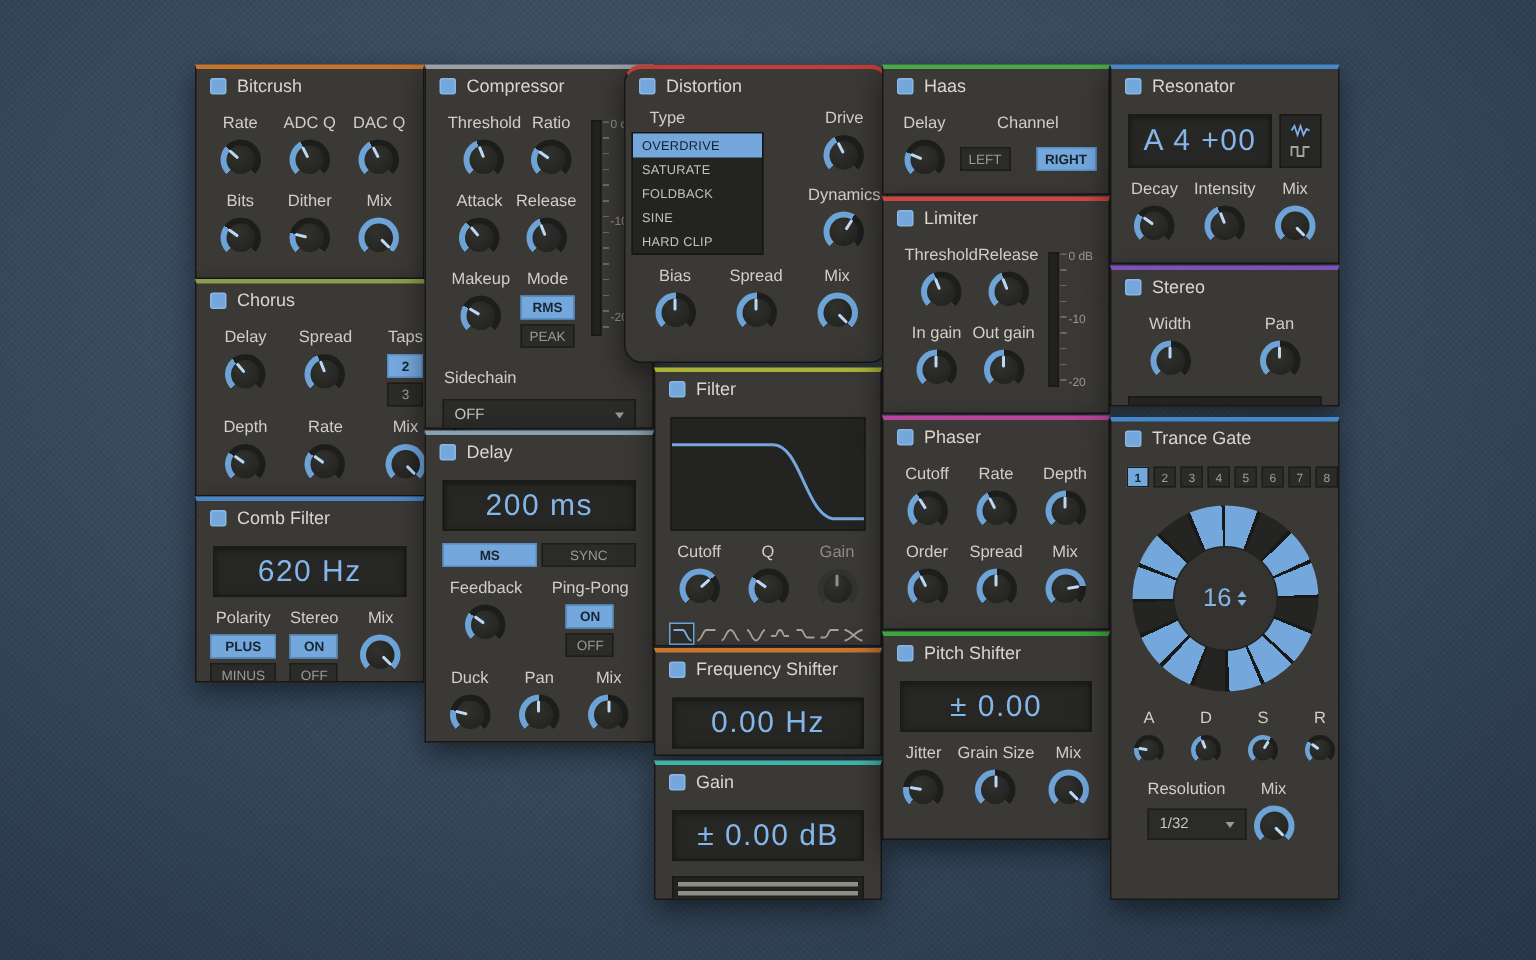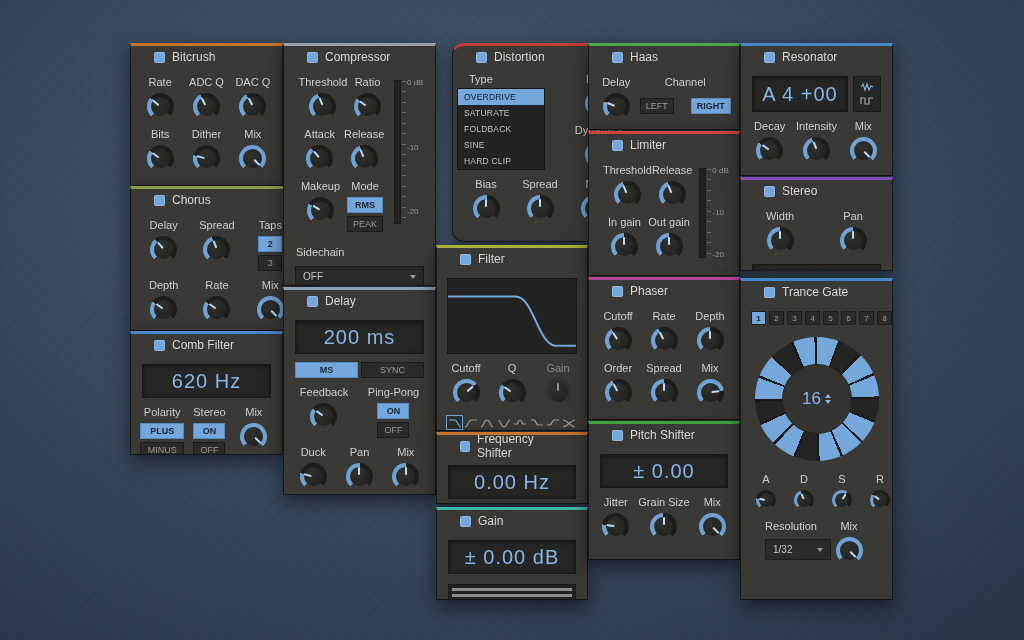--- a/index.html
+++ b/index.html
@@ -4,21 +4,21 @@
 <style>
   html,body{margin:0;padding:0;background:#1e2833}
   .screen{position:relative;width:1024px;height:640px;overflow:hidden;
     font-family:"Liberation Sans","DejaVu Sans",sans-serif;
     background:radial-gradient(ellipse 1000px 700px at 45% 32%, #46586d 0%, #36485c 45%, #2b3b4e 72%, #223040 100%);}
   .screen::before{content:"";position:absolute;inset:0;pointer-events:none;
     background:repeating-linear-gradient(45deg,rgba(255,255,255,.018) 0 1px,transparent 1px 3px),
                repeating-linear-gradient(-45deg,rgba(0,0,0,.05) 0 1px,transparent 1px 3px);}
   .panel{position:absolute;box-sizing:border-box;background:#3a3936;border:1px solid #181816;
     border-top:3px solid var(--ac,#888);box-shadow:0 7px 18px rgba(0,0,0,.5);overflow:hidden}
-  .hdr{display:flex;align-items:center;gap:7px;height:22px;padding:0 23px}
+  .hdr{display:flex;align-items:center;gap:7px;height:22px;padding:0 9px}
   .cb{width:11px;height:11px;border-radius:2px;background:#74a7dc;box-shadow:inset 0 0 0 1px rgba(255,255,255,.18)}
   .ttl{font-size:12px;color:#d8d6cf}
   .row{display:flex;justify-content:space-around;align-items:flex-start;margin-top:8px;padding:0 6px}
   .ctl{display:flex;flex-direction:column;align-items:center;gap:5px;min-width:38px}
   .lbl{font-size:11px;color:#d0cec7;white-space:nowrap}
   .lbl.dim{color:#8b8a84}
   .knob{--p:40;position:relative;width:27px;height:27px;border-radius:50%;
     background:conic-gradient(from 225deg,#6ea3d8 0deg calc(var(--p)*2.7deg),#1d1d1c calc(var(--p)*2.7deg) 270deg,transparent 270deg 360deg)}
   .knob::before{content:"";position:absolute;inset:4px;border-radius:50%;
     background:radial-gradient(circle at 38% 32%, #31312e, #1f1f1d)}
@@ -279,21 +279,21 @@
           <span class="lbl">Pan</span>
           <div class="knob" style="--p:50"></div>
         </div>
       <div class="ctl">
           <span class="lbl">Mix</span>
           <div class="knob" style="--p:50"></div>
         </div>
     </div>
   </div>
 
-  <div class="panel" style="left: 452px; top: 43px; width: 176px; height: 199px; border-radius: 12px; --ac: #c23d33;">
+  <div class="panel" style="left: 416px; top: 43px; width: 176px; height: 199px; border-radius: 12px; --ac: #c23d33;">
     <div class="hdr">
       <span class="cb"></span>
       <span class="ttl">Distortion</span>
     </div>
     <div class="drow">
       <div class="dcol">
         <span class="lbl" style="margin-left:12px">Type</span>
         <div class="list">
           <div class="li sel">OVERDRIVE</div>
           <div class="li">SATURATE</div>

